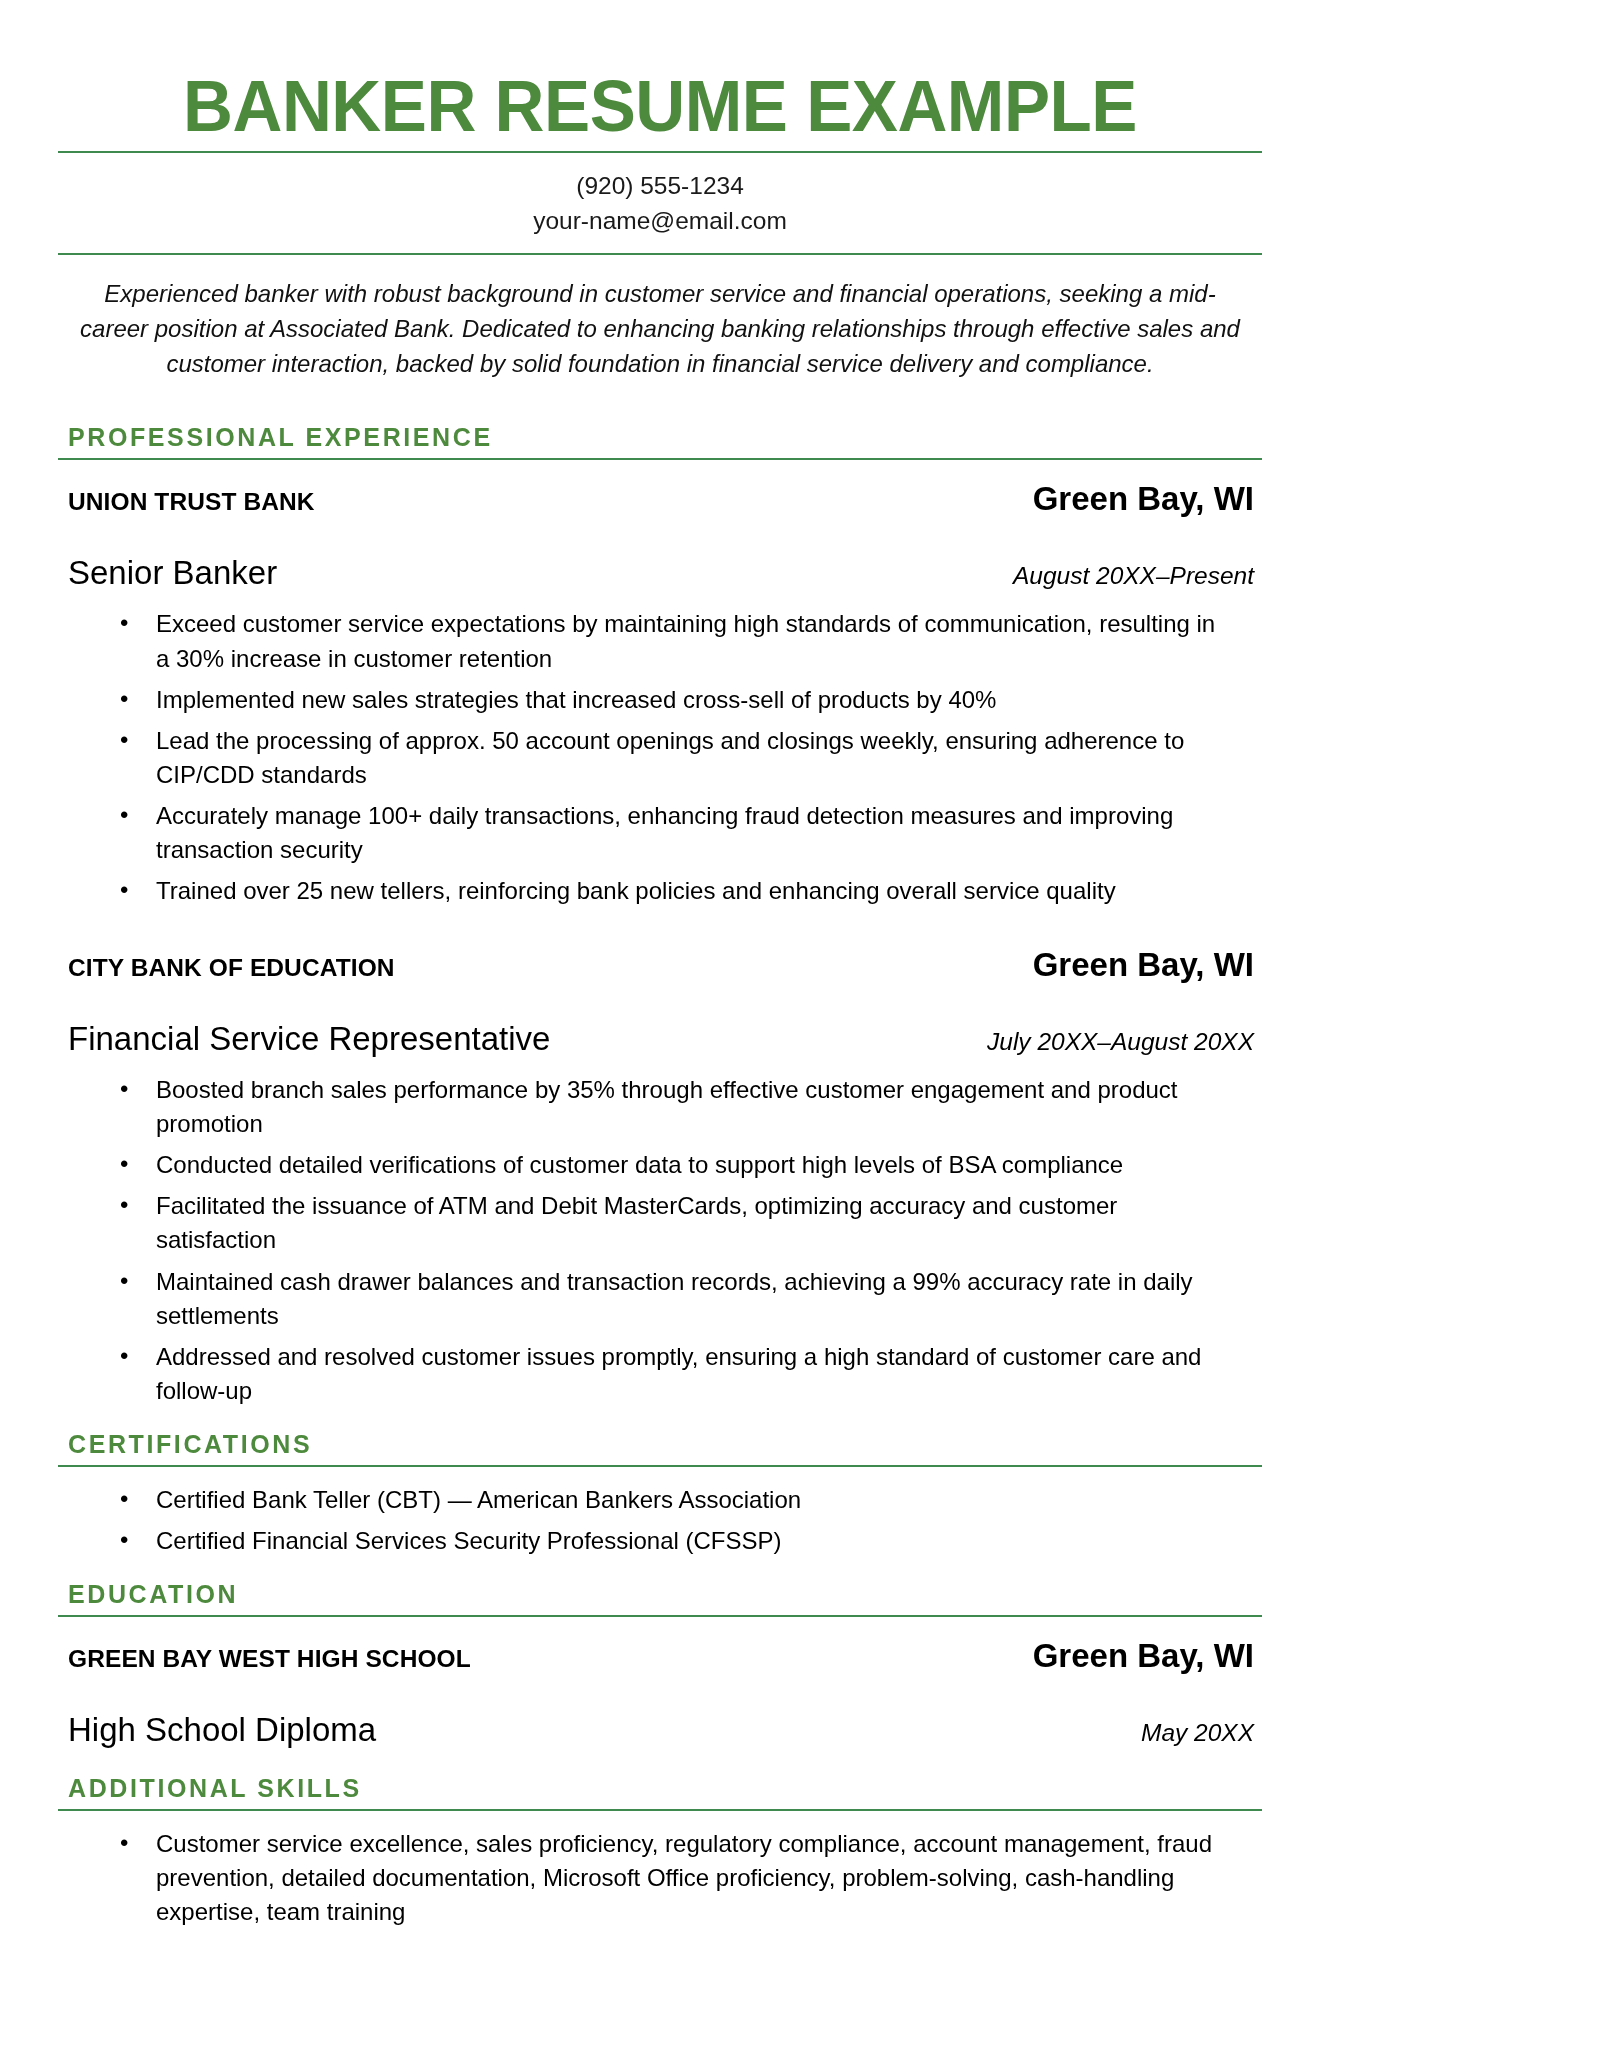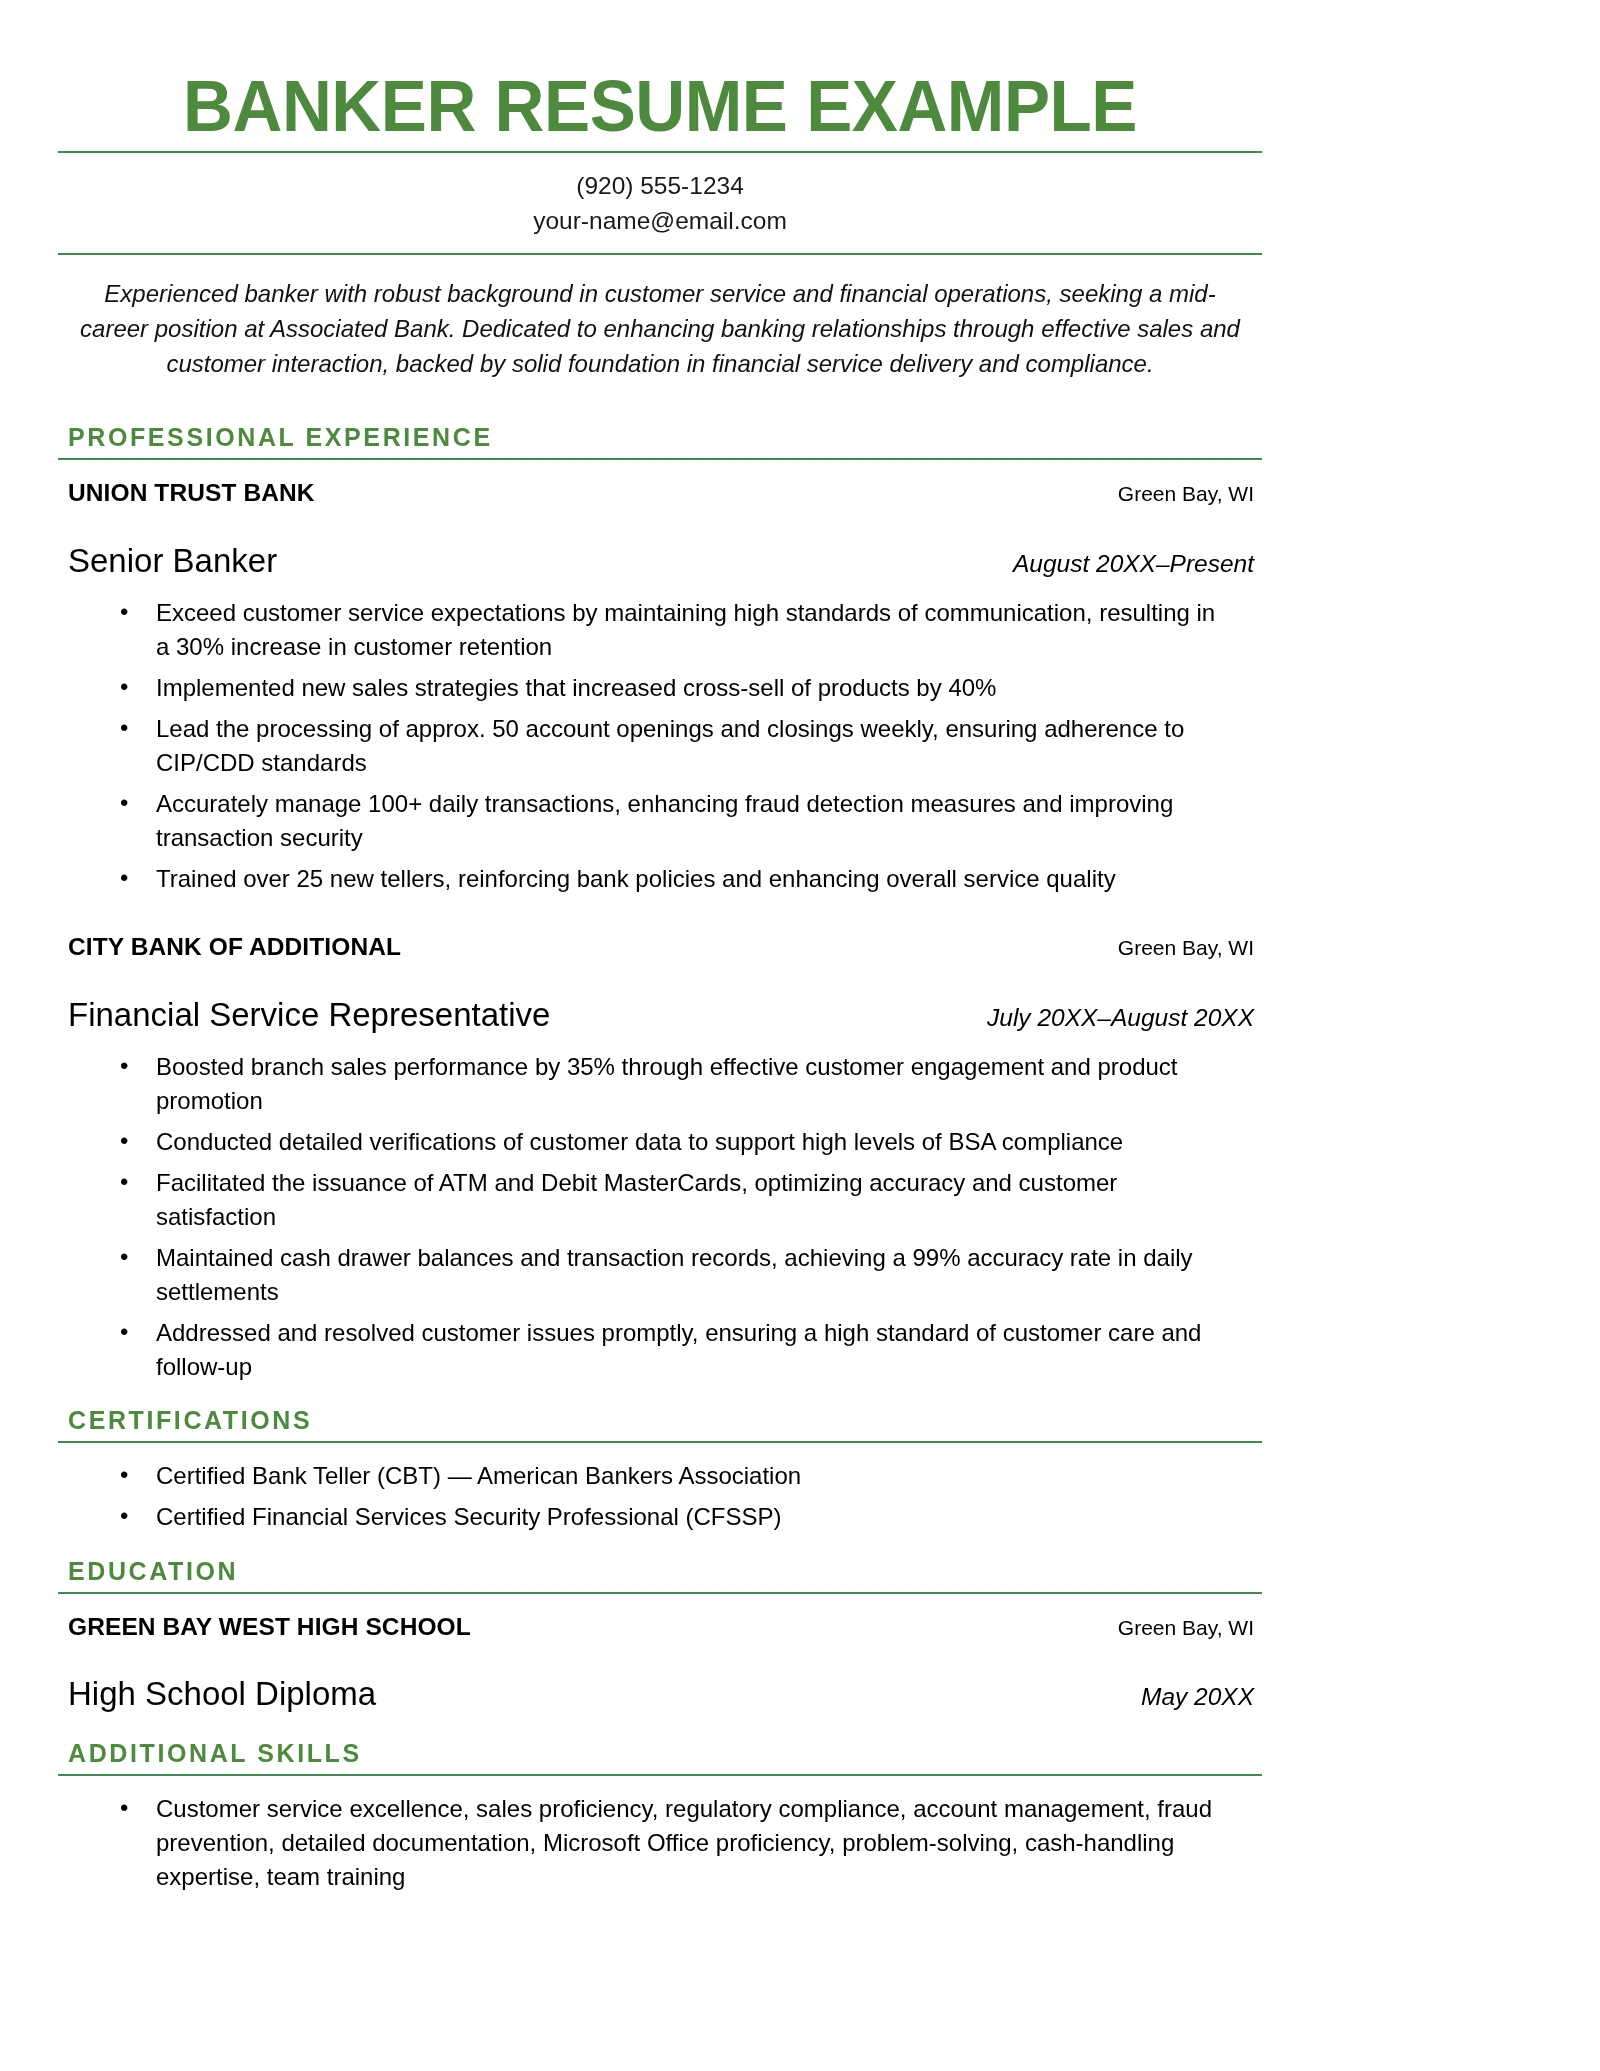--- a/index.html
+++ b/index.html
@@ -94,22 +94,22 @@
     align-items: baseline;
     padding: 0 8px 0 10px;
     line-height: 1.38;
   }
   .org {
     font-size: 24.5px;
     font-weight: bold;
     letter-spacing: 0.1px;
   }
   .org-location {
-    font-size: 21px;
-    font-weight: normal;
+    font-size: 33px;
+    font-weight: bold;
     text-align: center;
   }
   .role {
     font-size: 33px;
   }
   .role-dates {
     font-size: 24.5px;
     font-style: italic;
     text-align: right;
     margin-top: 37px;
@@ -177,21 +177,21 @@
         <li>Exceed customer service expectations by maintaining high standards of communication, resulting in a 30% increase in customer retention</li>
         <li>Implemented new sales strategies that increased cross-sell of products by 40%</li>
         <li>Lead the processing of  approx. 50 account openings and closings weekly, ensuring adherence to CIP/CDD standards</li>
         <li>Accurately manage 100+ daily transactions, enhancing fraud detection measures and improving transaction security</li>
         <li>Trained over 25 new tellers, reinforcing bank policies and enhancing overall service quality</li>
       </ul>
     </div>
 
     <div class="entry">
       <div class="entry-row">
-        <span class="org">CITY BANK OF ADDITIONAL</span>
+        <span class="org">CITY BANK OF EDUCATION</span>
         <span class="org-location">Green Bay, WI</span>
       </div>
       <div class="entry-row">
         <span class="role">Financial Service Representative</span>
         <span class="role-dates">July 20XX–August 20XX</span>
       </div>
       <ul class="bullets entry-bullets">
         <li>Boosted branch sales performance by 35% through effective customer engagement and product promotion</li>
         <li>Conducted detailed verifications of customer data to support high levels of BSA compliance</li>
         <li>Facilitated the issuance of ATM and Debit MasterCards, optimizing accuracy and customer satisfaction</li>

